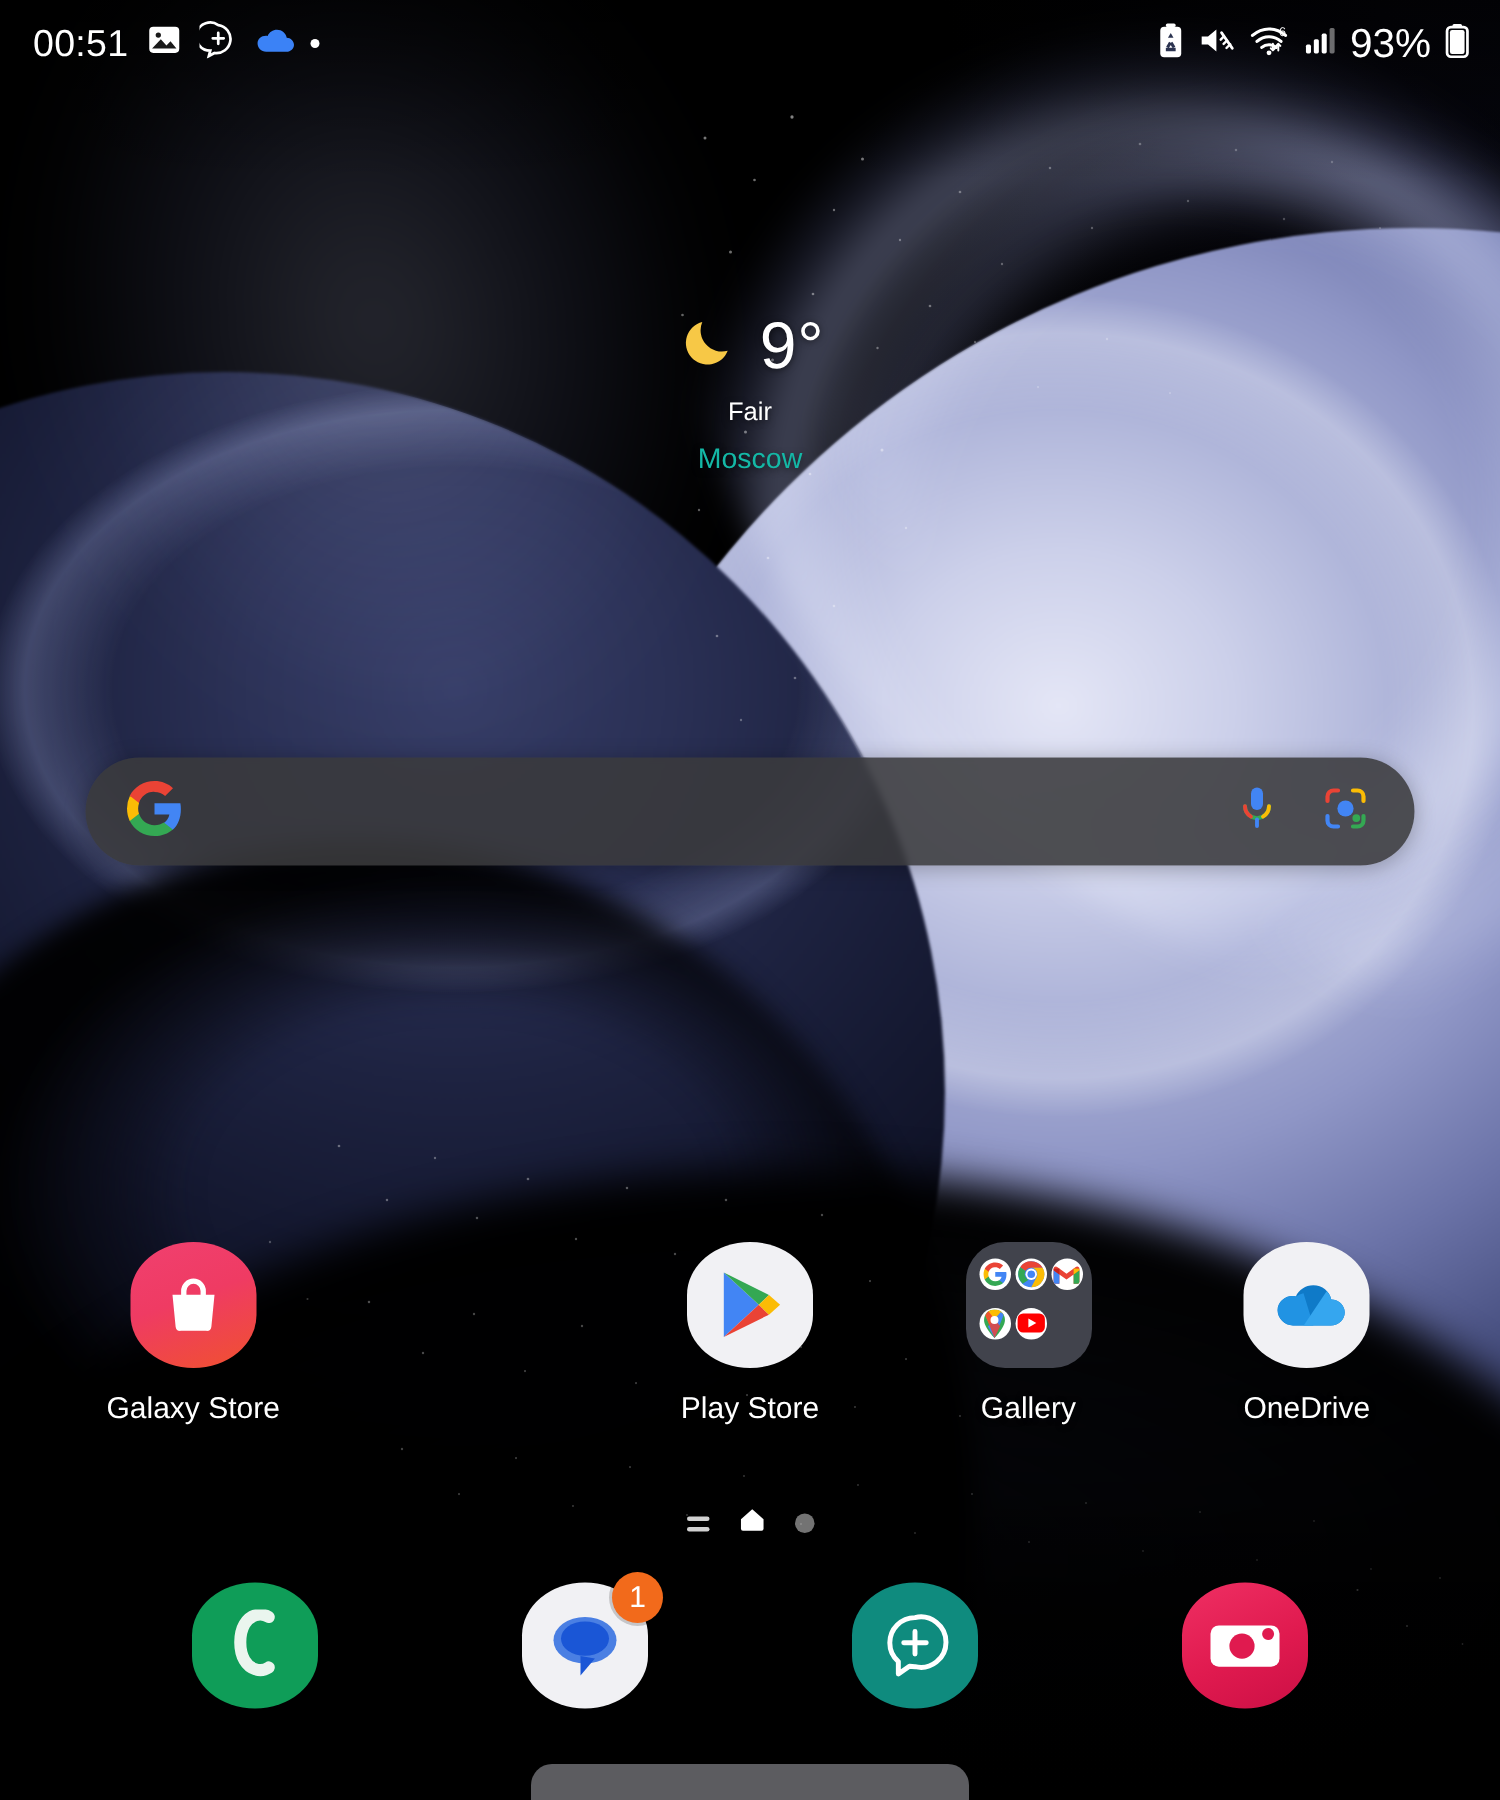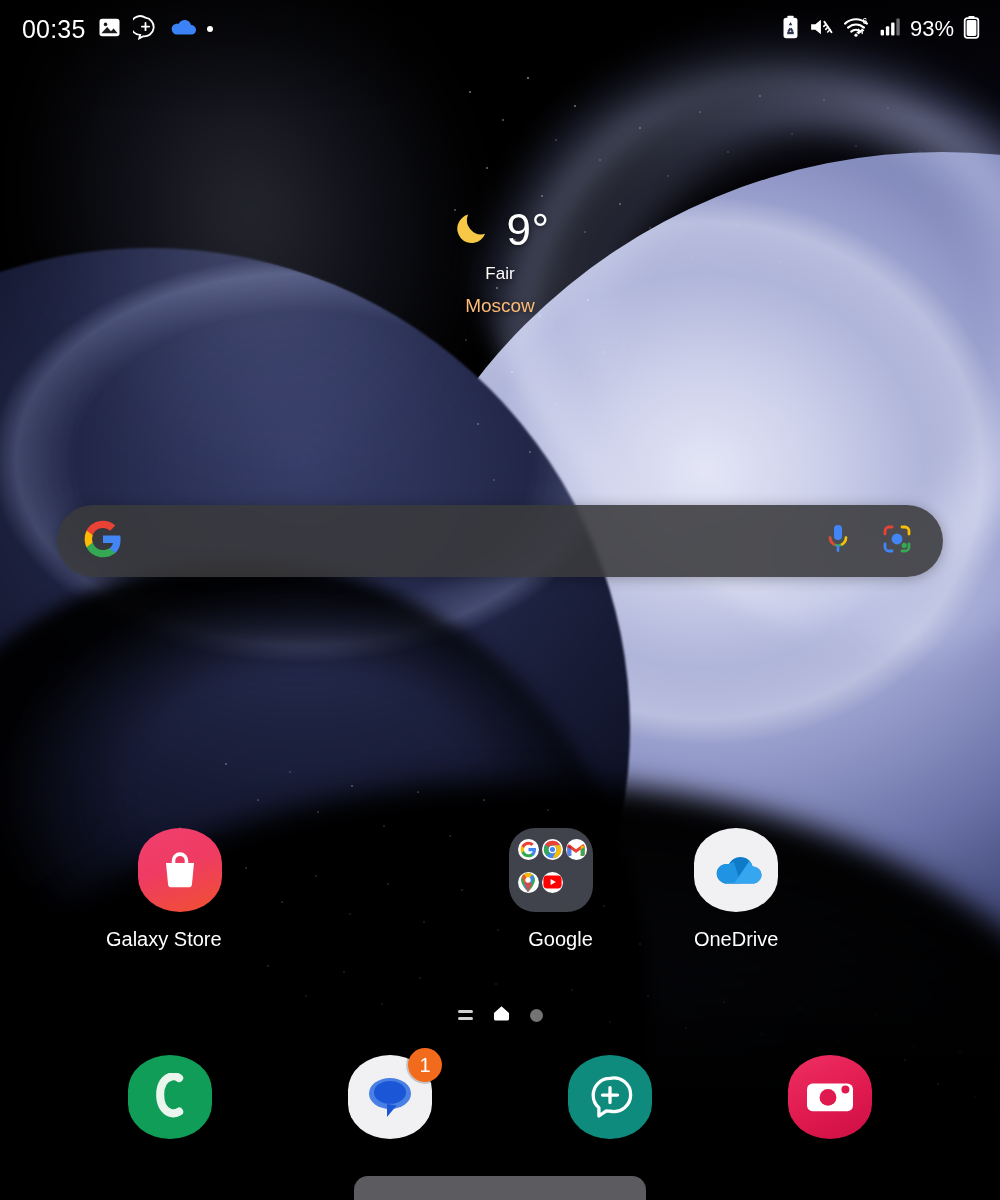--- a/index.html
+++ b/index.html
@@ -142,34 +142,34 @@
   #status-bar {
     position:absolute; top:0; left:0; right:0; height:58px;
     display:flex; align-items:center; justify-content:space-between;
     padding:0 20px 0 22px;
     color:#fff;
     z-index:50;
   }
   .sb-left { display:flex; align-items:center; gap:11px; }
   .sb-clock { font-size:25px; font-weight:400; letter-spacing:.2px; line-height:1; }
   .sb-right { display:flex; align-items:center; gap:9px; }
-  .sb-batt-text { font-size:22px; font-weight:400; line-height:1; letter-spacing:0; }
+  .sb-batt-text { font-size:27px; font-weight:400; line-height:1; letter-spacing:0; }
   .sb-dot { width:6px; height:6px; border-radius:50%; background:#fff; }
 
   
   #weather-widget {
     position:absolute; left:0; right:0; top:205px;
     display:flex; flex-direction:column; align-items:center;
     z-index:30;
     text-shadow:0 1px 5px rgba(0,0,0,.55);
   }
   .wx-row { display:flex; align-items:center; gap:10px; }
   .wx-temp { color:#fff; font-size:44px; font-weight:300; line-height:1; letter-spacing:.5px; }
   .wx-cond { color:#fff; font-size:17px; font-weight:400; margin-top:10px; line-height:1; }
-  .wx-city { color:#fdba74; font-size:19px; font-weight:400; margin-top:14px; line-height:1; }
+  .wx-city { color:#14b8a6; font-size:19px; font-weight:400; margin-top:14px; line-height:1; }
 
   
   #search-bar {
     position:absolute; left:57px; top:505px;
     width:886px; height:72px;
     border-radius:36px;
     background:rgba(58,58,60,0.88);
     box-shadow:0 2px 14px rgba(0,0,0,.28);
     display:flex; align-items:center;
     padding:0 30px 0 26px;
@@ -185,21 +185,21 @@
   .sbar-input::placeholder { color:rgba(232,232,234,0.0); }
 
   
   #app-grid {
     position:absolute; left:0; right:0; top:828px;
     display:grid; grid-template-columns:repeat(5, 1fr);
     padding:0 36px;
     z-index:30;
   }
   .app-cell {
-    display:flex; flex-direction:column; align-items:flex-end; gap:0;
+    display:flex; flex-direction:column; align-items:center; gap:0;
   }
   .app-cell.empty { visibility:hidden; }
   .app-icon {
     width:84px; height:84px;
     display:flex; align-items:center; justify-content:center;
     position:relative;
   }
   .app-label {
     margin-top:16px;
     color:#fff; font-size:20px; font-weight:400;
@@ -376,21 +376,21 @@
         <circle cx="960" cy="1052" r=".6" opacity=".18"></circle>
           <circle cx="975" cy="1096" r=".6" opacity=".16"></circle>
         <circle cx="180" cy="828" r=".8" opacity=".3"></circle>
           <circle cx="205" cy="866" r=".7" opacity=".26"></circle>
       </g>
     </svg>
   </div>
 
   <div id="status-bar">
     <div class="sb-left">
-      <span class="sb-clock">00:35</span>
+      <span class="sb-clock">00:51</span>
 
       <span>
         <svg width="25" height="25" viewBox="0 0 24 24">
           <rect x="2.4" y="3.6" width="19.2" height="16.8" rx="2.6" fill="#ffffff"></rect>
           <circle cx="8.2" cy="9" r="1.7" fill="#1a1a1a"></circle>
           <path d="M4.2 17.6 L9.8 11.6 L13.4 15.6 L16 13 L19.8 17.6 Z" fill="#1a1a1a"></path>
         </svg>
       </span>
 
       <span>
@@ -524,20 +524,33 @@
       </div>
       <span class="app-label">Galaxy Store</span>
     </div>
 
 
     <div class="app-cell empty">
       <div class="app-icon"></div>
       <span class="app-label"></span>
     </div>
 
+    <div class="app-cell">
+      <div class="app-icon">
+        <div class="sq-smooth" style="width:84px;height:84px;background:#f1f1f4;display:flex;align-items:center;justify-content:center;">
+          <svg width="44" height="48" viewBox="0 0 40 44">
+            <path d="M4 2.2 L25.4 21.9 L4 41.6 Z" fill="#4285F4"></path>
+            <path d="M4 2.2 L25.4 21.9 L31.6 15.9 Z" fill="#34A853"></path>
+            <path d="M4 41.6 L25.4 21.9 L31.6 27.9 Z" fill="#EA4335"></path>
+            <path d="M25.4 21.9 L31.6 15.9 L38.4 21.9 L31.6 27.9 Z" fill="#FBBC05"></path>
+          </svg>
+        </div>
+      </div>
+      <span class="app-label">Play Store</span>
+    </div>
 
     <div class="app-cell">
       <div class="app-icon">
         <div class="folder">
           <div class="folder-mini">
             <svg width="17" height="17" viewBox="0 0 48 48">
               <path fill="#4285F4" d="M45.1 24.5c0-1.6-.1-3.2-.4-4.7H24v9h11.9c-.5 2.8-2.1 5.1-4.4 6.7v5.5h7.1c4.2-3.8 6.5-9.5 6.5-16.5z"></path>
               <path fill="#34A853" d="M24 46c5.9 0 10.9-2 14.6-5.3l-7.1-5.5c-2 1.3-4.5 2.1-7.5 2.1-5.8 0-10.7-3.9-12.4-9.1H4.2v5.7C7.9 41.3 15.4 46 24 46z"></path>
               <path fill="#FBBC05" d="M11.6 28.2c-.5-1.3-.7-2.7-.7-4.2s.3-2.9.7-4.2v-5.7H4.2A22 22 0 0 0 2 24c0 3.5.8 6.9 2.2 9.9l7.4-5.7z"></path>
               <path fill="#EA4335" d="M24 10.7c3.3 0 6.2 1.1 8.5 3.3l6.3-6.3C34.9 4.1 29.9 2 24 2 15.4 2 7.9 6.7 4.2 13.8l7.4 5.7c1.7-5.2 6.6-9.1 12.4-8.8z"></path>
@@ -572,21 +585,21 @@
             </svg>
           </div>
           <div class="folder-mini">
             <svg width="19" height="14" viewBox="0 0 28 20">
               <rect x="0.6" y="0.6" width="26.8" height="18.8" rx="5.4" fill="#FF0000"></rect>
               <path d="M11.2 5.6 L19 10 L11.2 14.4 Z" fill="#ffffff"></path>
             </svg>
           </div>
         </div>
       </div>
-      <span class="app-label">Google</span>
+      <span class="app-label">Gallery</span>
     </div>
 
     <div class="app-cell">
       <div class="app-icon">
         <div class="sq-smooth" style="width:84px;height:84px;background:#f1f1f4;display:flex;align-items:center;justify-content:center;">
           <svg width="56" height="40" viewBox="0 0 56 40">
             <path d="M15 33.6h29.2c5.1 0 9.3-3.8 9.3-8.6 0-4.7-4-8.5-9-8.6-1-5.4-6-9.5-12-9.5-5.2 0-9.7 3.1-11.6 7.4-.7-.2-1.4-.3-2.2-.3-5.5 0-10 4.2-10 9.5 0 5.4 4.6 10.1 10.3 10.1Z" fill="#0f7ac8"></path>
             <path d="M21 14.3c-.7-.2-1.4-.3-2.2-.3-5.5 0-10 4.2-10 9.5 0 5.4 4.6 10.1 10.3 10.1h13.5l-6.6-21.5a12.9 12.9 0 0 0-5 2.2Z" fill="#2193e3"></path>
             <path d="M44.2 33.6c5.1 0 9.3-3.8 9.3-8.6 0-4.7-4-8.5-9-8.6-.4-2.1-1.5-4-3.1-5.5L26.1 33.6Z" fill="#35a6ef"></path>
           </svg>

